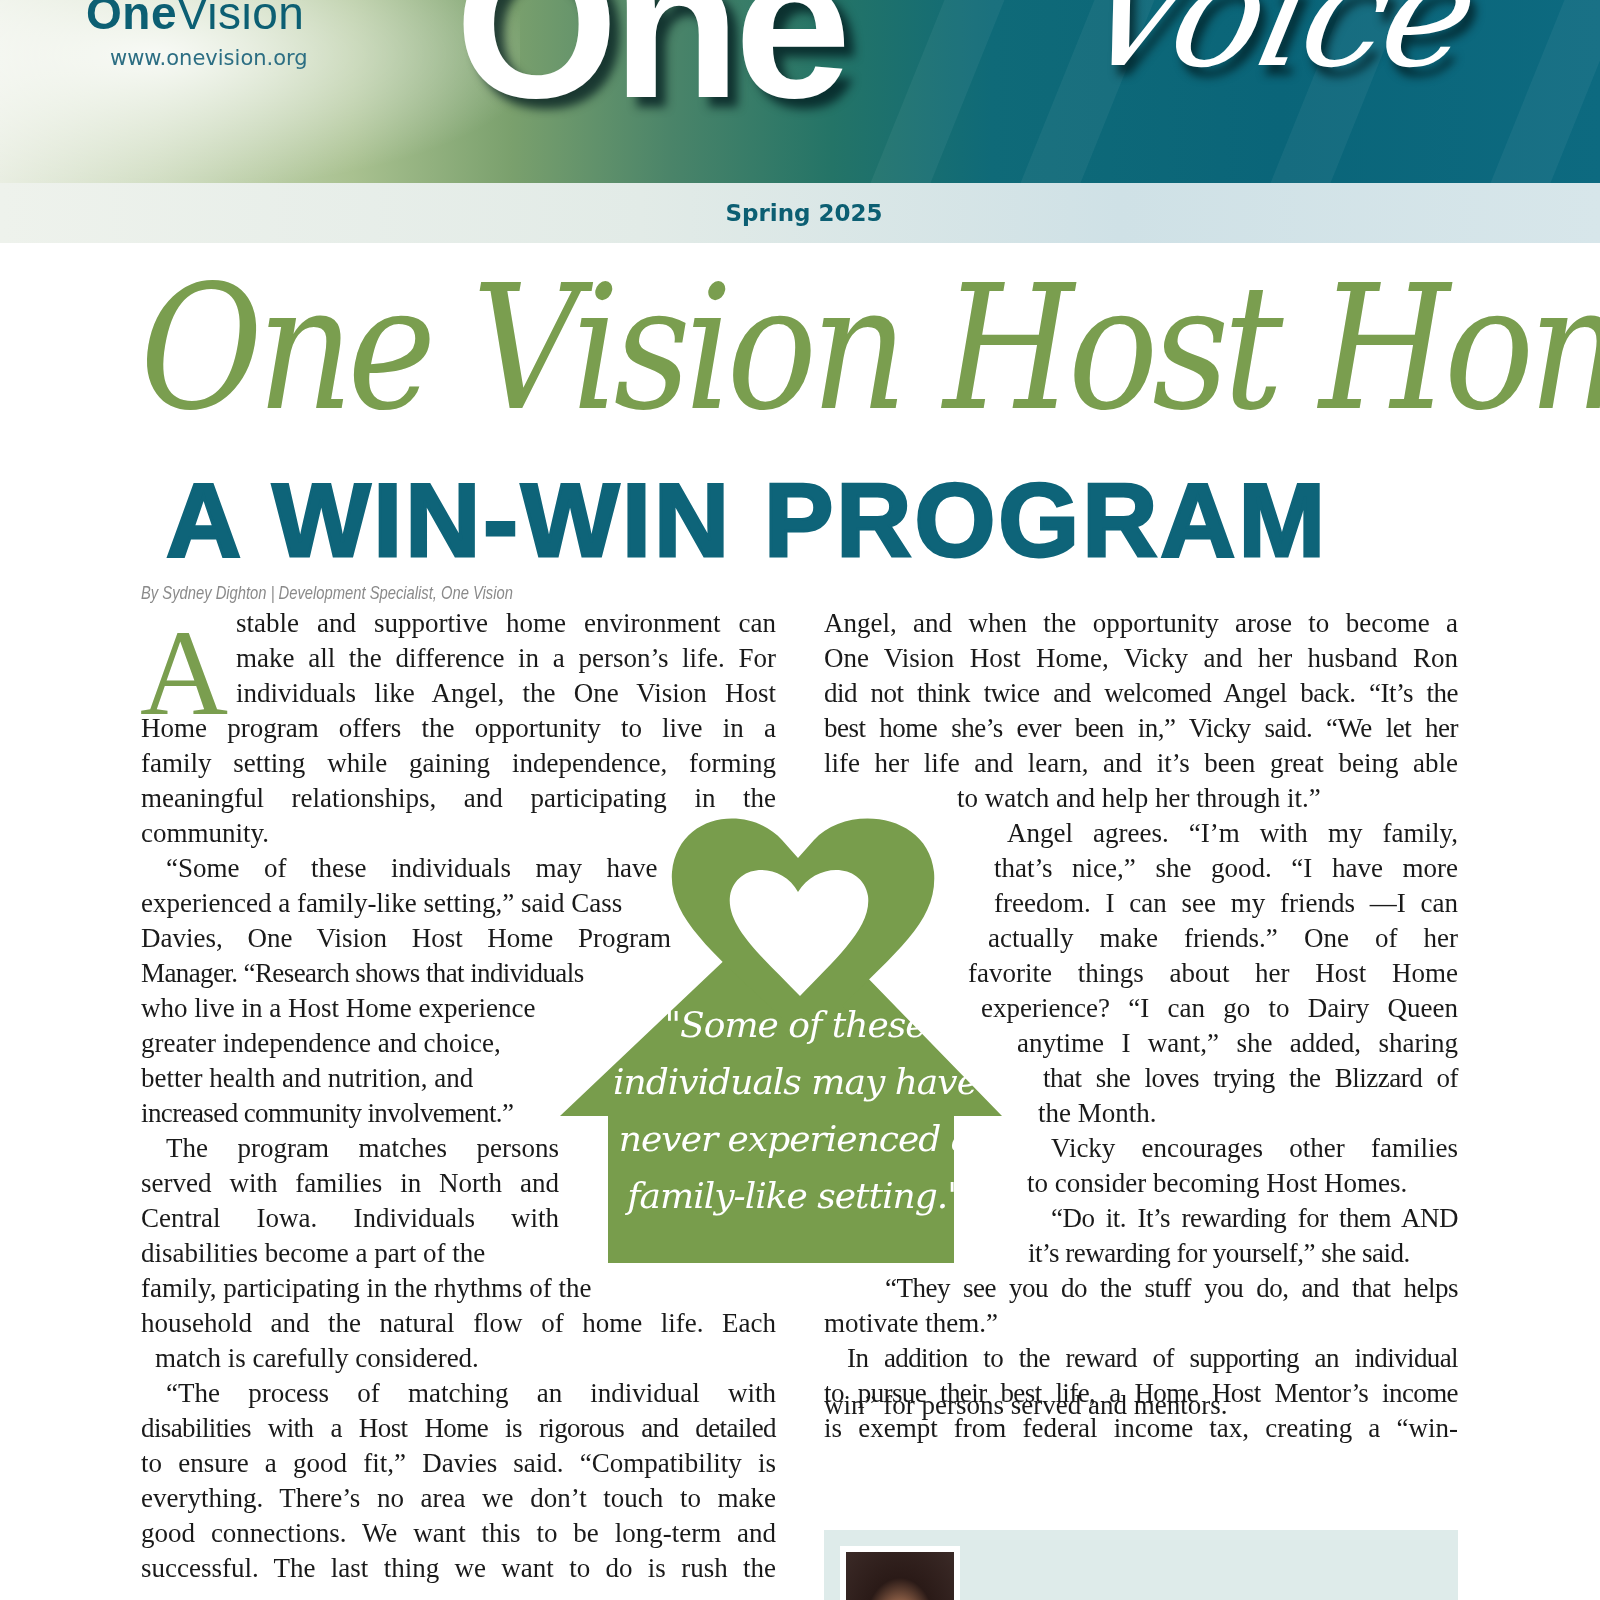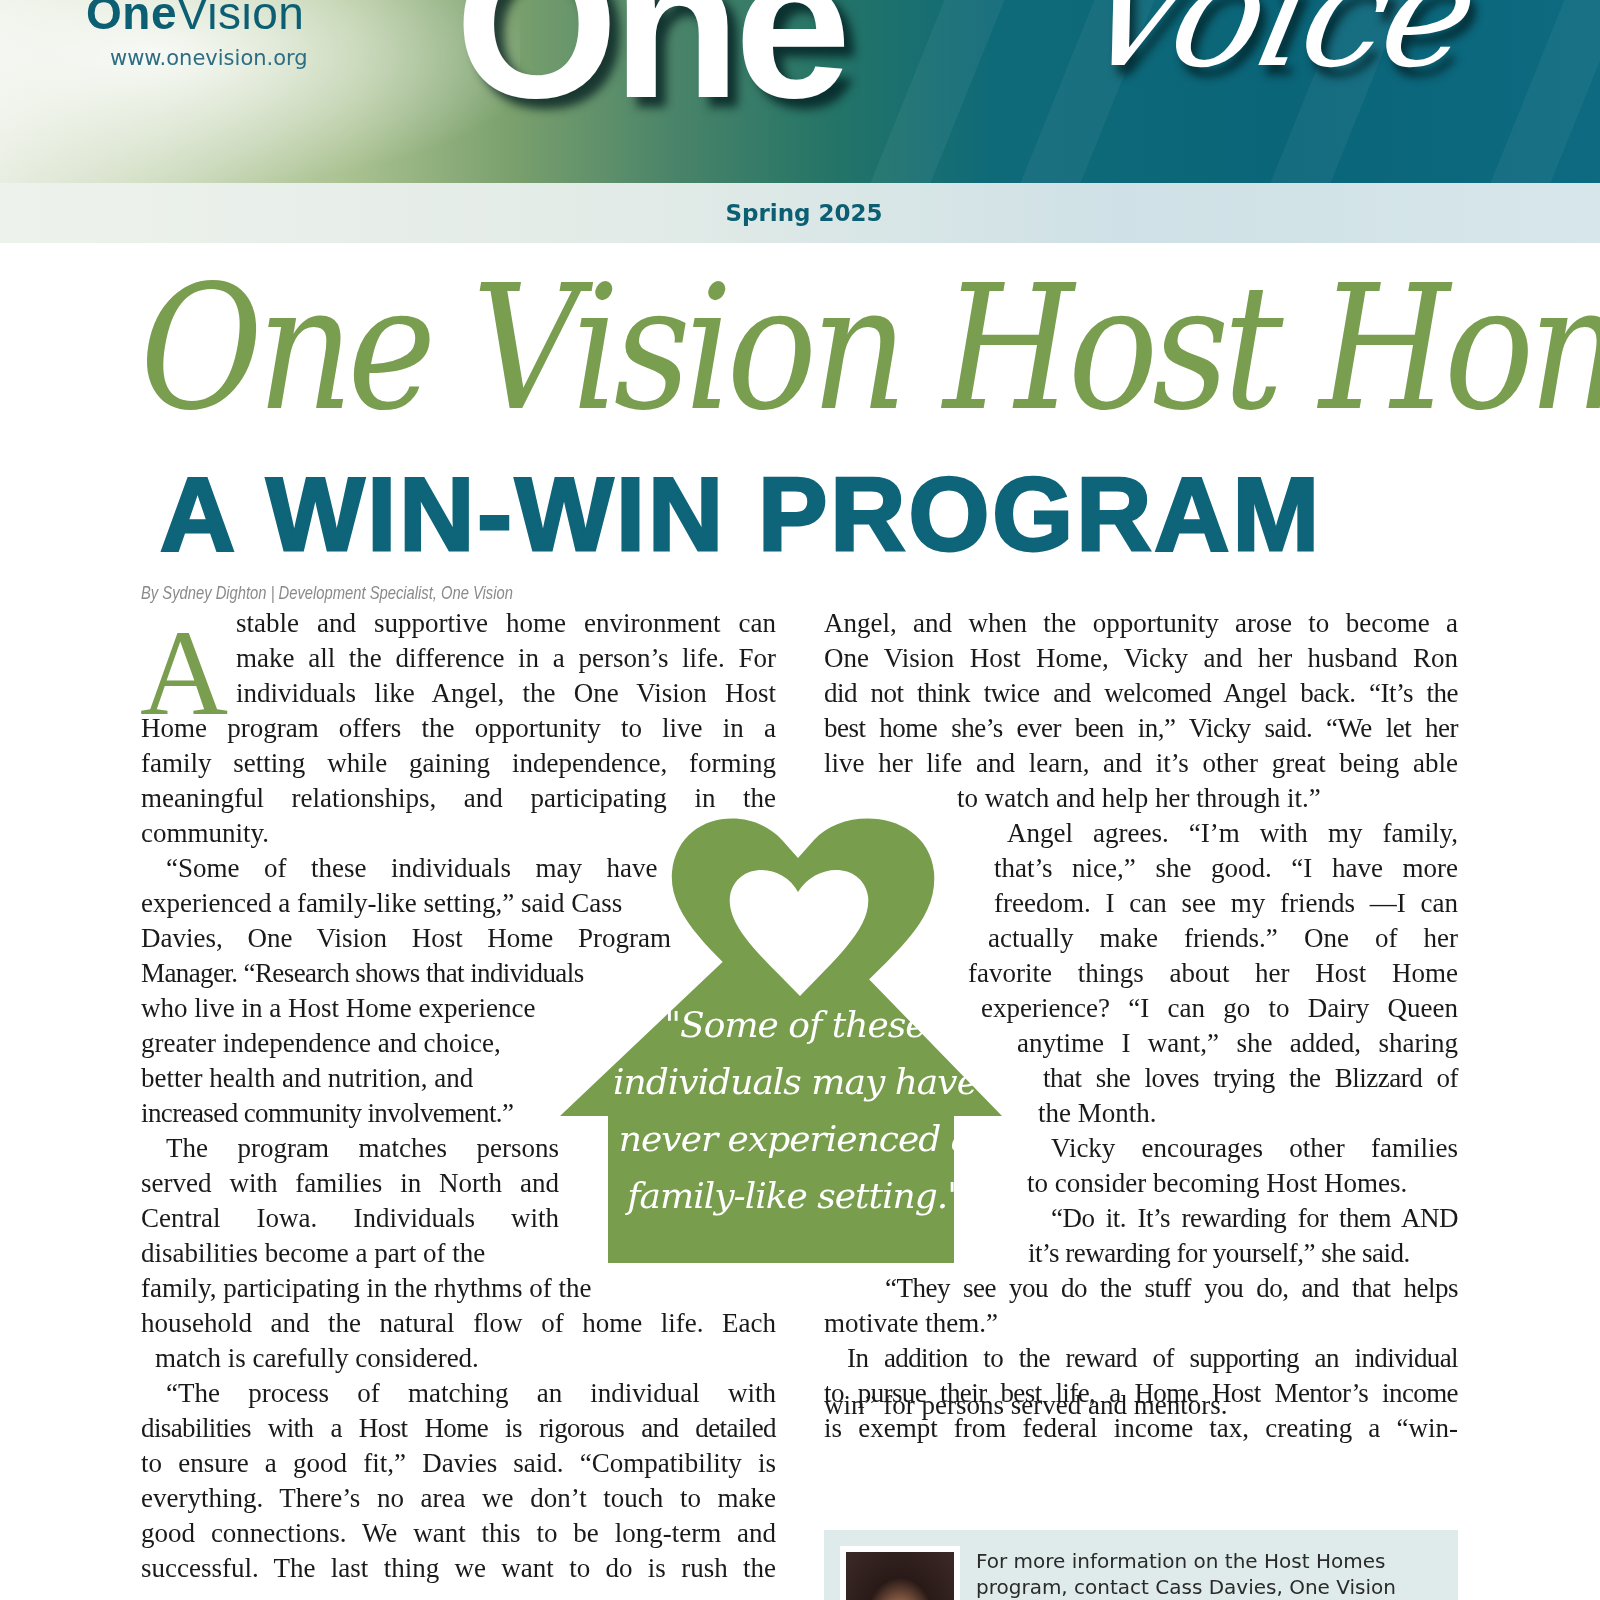--- a/index.html
+++ b/index.html
@@ -126,21 +126,21 @@
   <div class="logo-url">www.onevision.org</div>
   <div class="masthead-one">One</div>
   <div class="masthead-voice">Voice</div>
 </header>
 
 <div class="tagline-bar">
   <span class="season">Spring 2025</span>
 </div>
 
 <h1 class="script-title" style="margin:0;font-weight:400">One Vision Host Homes</h1>
-<h2 class="main-title" style="margin:10px">A WIN-WIN PROGRAM</h2>
+<h2 class="main-title" style="margin:16px">A WIN-WIN PROGRAM</h2>
 <div class="byline">By Sydney Dighton | Development Specialist, One Vision</div>
 
 <div class="dropcap">A</div>
 
 <div class="col" style="left:0;top:0">
   <div class="line just" style="left:236px;top:606px;width:540px">stable and supportive home environment can</div>
   <div class="line just" style="left:236px;top:641px;width:540px">make all the difference in a person’s life. For</div>
   <div class="line just" style="left:236px;top:676px;width:540px">individuals like Angel, the One Vision Host</div>
   <div class="line just" style="left:141px;top:711px;width:635px">Home program offers the opportunity to live in a</div>
   <div class="line just" style="left:141px;top:746px;width:635px">family setting while gaining independence, forming</div>
@@ -167,21 +167,21 @@
   <div class="line just" style="left:141px;top:1481px;width:635px">everything. There’s no area we don’t touch to make</div>
   <div class="line just" style="left:141px;top:1516px;width:635px">good connections. We want this to be long-term and</div>
   <div class="line just" style="left:141px;top:1551px;width:635px">successful. The last thing we want to do is rush the</div>
 </div>
 
 <div class="col" style="left:0;top:0">
   <div class="line just" style="left:824px;top:606px;width:634px">Angel, and when the opportunity arose to become a</div>
   <div class="line just" style="left:824px;top:641px;width:634px">One Vision Host Home, Vicky and her husband Ron</div>
   <div class="line just" style="left:824px;top:676px;width:634px;letter-spacing:-0.5px">did not think twice and welcomed Angel back. “It’s the</div>
   <div class="line just" style="left:824px;top:711px;width:634px;letter-spacing:-0.5px">best home she’s ever been in,” Vicky said. “We let her</div>
-  <div class="line just" style="left:824px;top:746px;width:634px">live her life and learn, and it’s other great being able</div>
+  <div class="line just" style="left:824px;top:746px;width:634px">life her life and learn, and it’s been great being able</div>
   <div class="line" style="left:957px;top:781px">to watch and help her through it.”</div>
   <div class="line just" style="left:1007px;top:816px;width:451px">Angel agrees. “I’m with my family,</div>
   <div class="line just" style="left:994px;top:851px;width:464px">that’s nice,” she good. “I have more</div>
   <div class="line just" style="left:994px;top:886px;width:464px">freedom. I can see my friends —I can</div>
   <div class="line just" style="left:988px;top:921px;width:470px">actually make friends.” One of her</div>
   <div class="line just" style="left:968px;top:956px;width:490px">favorite things about her Host Home</div>
   <div class="line just" style="left:981px;top:991px;width:477px">experience? “I can go to Dairy Queen</div>
   <div class="line just" style="left:1017px;top:1026px;width:441px">anytime I want,” she added, sharing</div>
   <div class="line just" style="left:1043px;top:1061px;width:415px;letter-spacing:-0.5px">that she loves trying the Blizzard of</div>
   <div class="line" style="left:1038px;top:1096px">the Month.</div>
@@ -206,17 +206,13 @@
   <path fill="#789d4c" d="M222,30 C190,-6 118,2 112,62 C108,110 162,150 222,208 L282,268 L318,232 L282,196 C338,140 378,110 374,62 C368,2 286,-6 254,30 L238,48 Z"></path>
 
   <path fill="#ffffff" d="M238,82 C222,52 176,52 170,86 C166,118 206,150 240,186 C274,150 312,118 308,86 C302,52 256,52 238,82 Z"></path>
 </svg>
 <div class="house-quote">"Some of these individuals may have never experienced a family-like setting."</div>
 
 <aside class="contact">
   <div class="contact-photo-frame">
     <div class="contact-photo"></div>
   </div>
-  <div class="contact-text">
-    <div>For more information on the Host Homes</div>
-    <div>program, contact Cass Davies, One Vision</div>
-  </div>
 </aside>
 
 </body></html>

